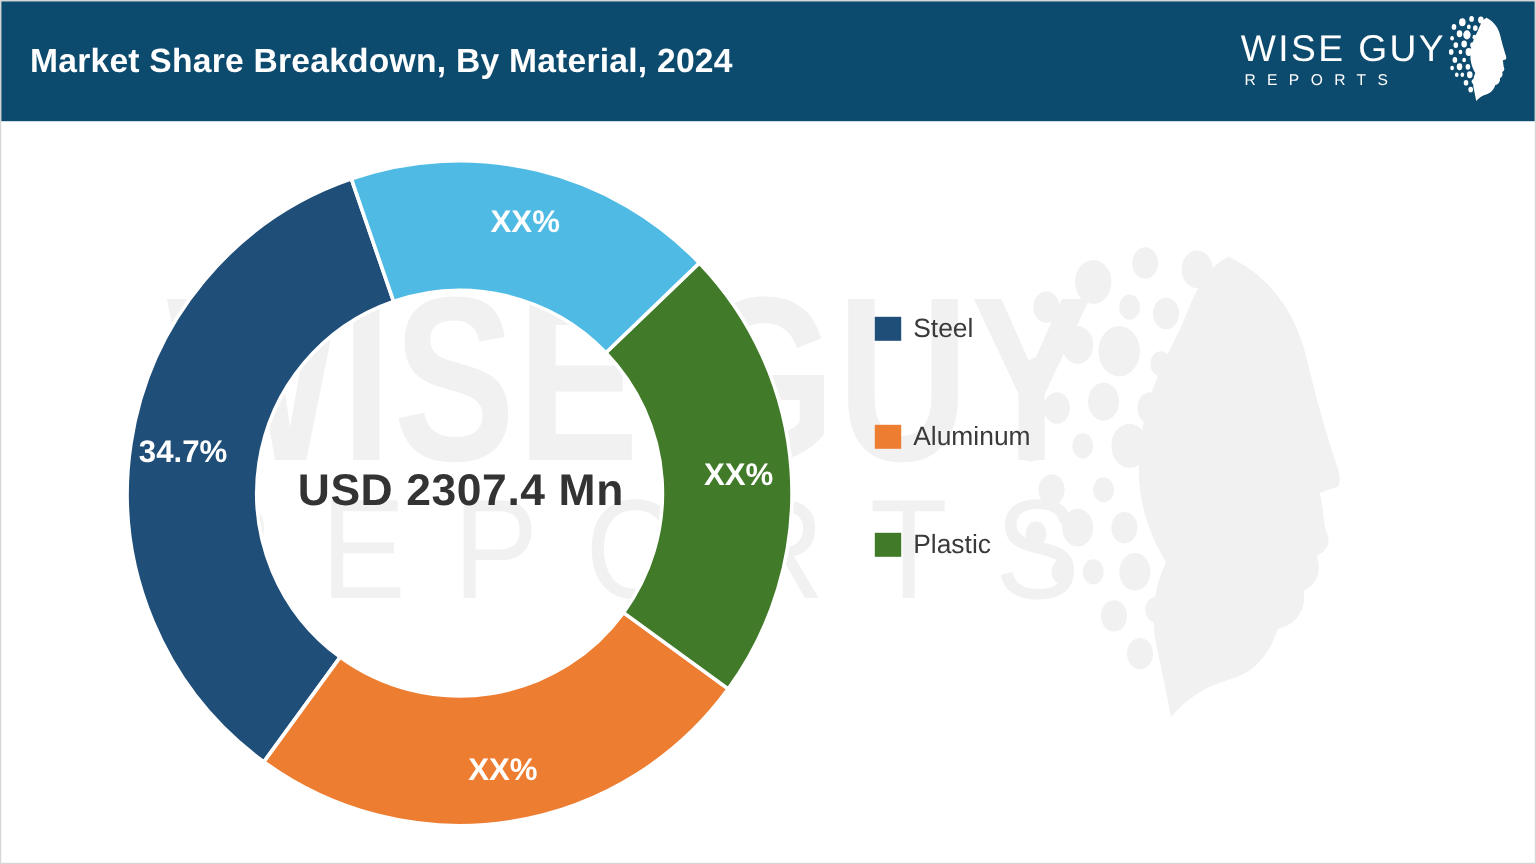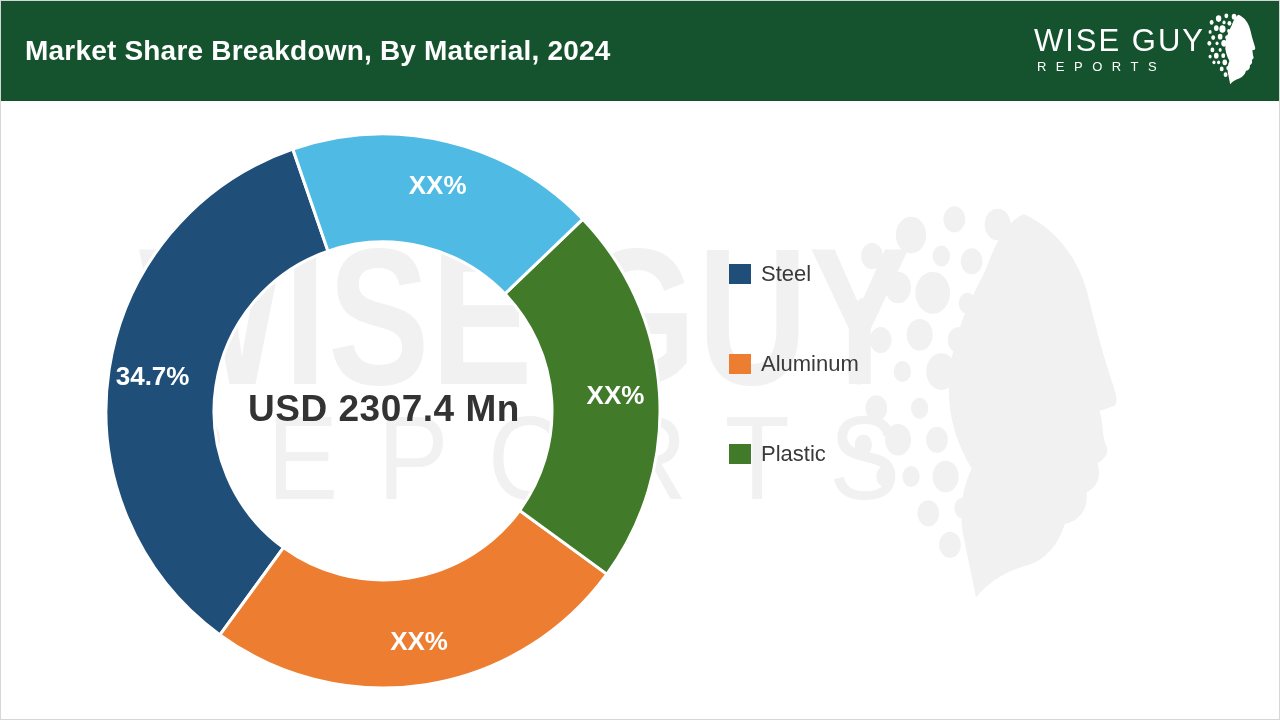--- a/index.html
+++ b/index.html
@@ -1,20 +1,20 @@
 <!DOCTYPE html>
 <html><head>
 <meta charset="utf-8">
 <style>
   * { margin:0; padding:0; box-sizing:border-box; }
   html,body { width:1280px; height:720px; background:#ffffff; font-family:"Liberation Sans","DejaVu Sans",sans-serif; }
   .page { position:relative; width:1280px; height:720px; background:#ffffff; border:1px solid #d6d6d6; overflow:hidden; }
 
   
-  .header { position:absolute; left:0; top:0; width:100%; height:100px; background:#14532d; z-index:10;padding-left:24px; }
+  .header { position:absolute; left:0; top:0; width:100%; height:100px; background:#0c4a6e; z-index:10;padding-left:24px; }
   .header-title { position:absolute; left:24px; top:50%; transform:translateY(-50%); color:#ffffff; font-size:28px; font-weight:700; letter-spacing:0.2px; white-space:nowrap; }
   .logo { position:absolute; right:14px; top:10px; display:flex; align-items:center; }
   .logo-text { display:flex; flex-direction:column; align-items:flex-start; margin-right:2px; }
   .logo-line1 { color:#ffffff; font-size:31px; font-weight:400; letter-spacing:2px; line-height:1.1; white-space:nowrap; }
   .logo-line2 { color:#ffffff; font-size:13px; font-weight:400; letter-spacing:9.5px; margin-top:1px; padding-left:3px; white-space:nowrap; }
   .logo-face { width:58px; height:76px; }
 
   
   .watermark { position:absolute; z-index:1; color:#f1f1f2; pointer-events:none; }
   .wm-line1 { left:138px; top:218px; font-size:195px; font-weight:700; letter-spacing:2px; line-height:1; transform:scaleX(0.78); transform-origin:left top; white-space:nowrap; }

